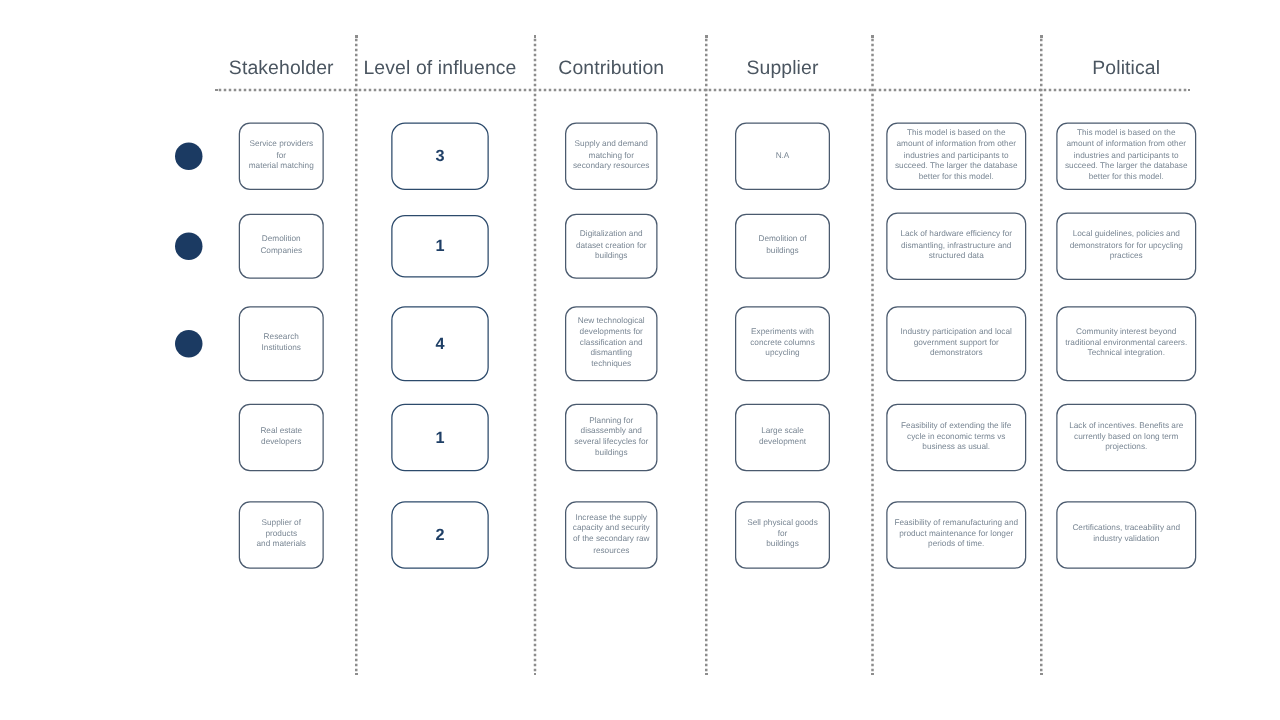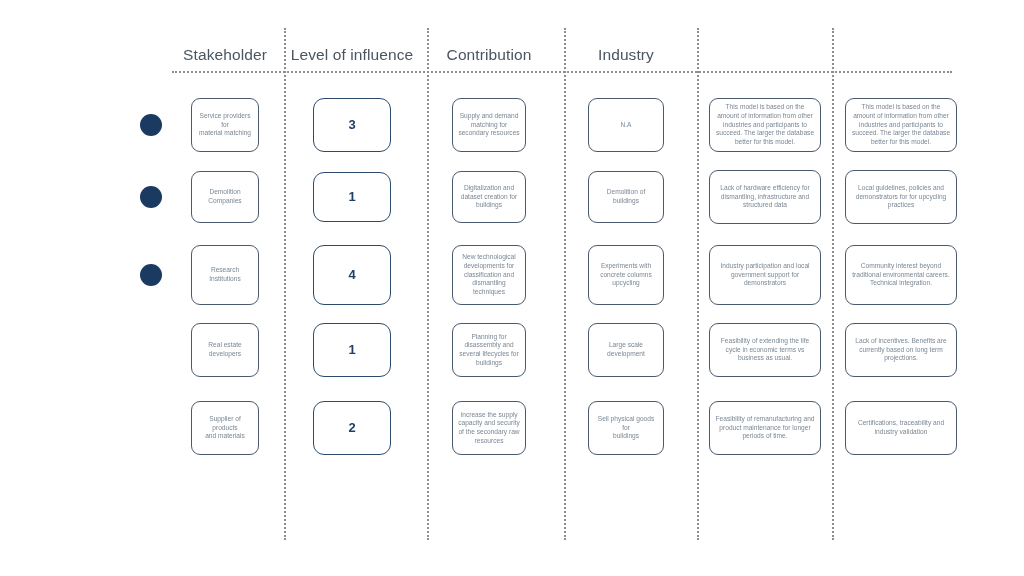--- a/index.html
+++ b/index.html
@@ -161,21 +161,22 @@
 <body>
 
 <div id="canvas">
 
   <div class="watermark"></div>
 
   <div class="header-row" id="header-row">
       <div class="header-cell" style="position: absolute; left: -37px; width: 180px; top: 0px; height: 30px;">Stakeholder</div>
       <div class="header-cell" style="position: absolute; left: 227px; width: 180px; top: 0px; height: 30px;">Contribution</div>
       <div class="header-cell" style="position: absolute; left: 90px; width: 180px; top: 0px; height: 30px;">Level of influence</div>
-      <div class="header-cell" style="position: absolute; left: 364px; width: 180px; top: 0px; height: 30px;">Industry</div>
+      <div class="header-cell" style="position: absolute; left: 364px; width: 180px; top: 0px; height: 30px;">Supplier</div>
+      <div class="header-cell" style="position: absolute; left: 639px; width: 180px; top: 0px; height: 30px;">Political</div>
     </div>
 
   <div class="h-rule"></div>
 
   <div id="v-rules">
       <div class="v-rule" style="left: 284px;"></div>
       <div class="v-rule" style="left: 427px;"></div>
       <div class="v-rule" style="left: 564px;"></div>
       <div class="v-rule" style="left: 697px;"></div>
       <div class="v-rule" style="left: 832px;"></div>

